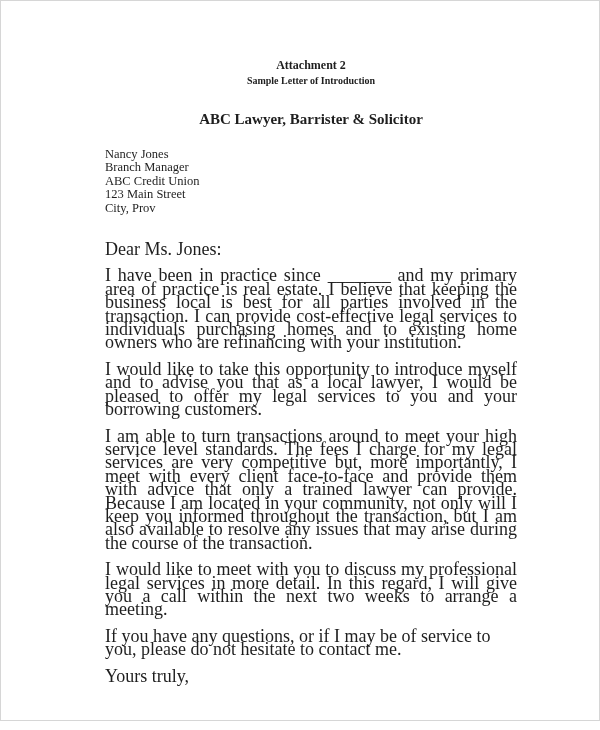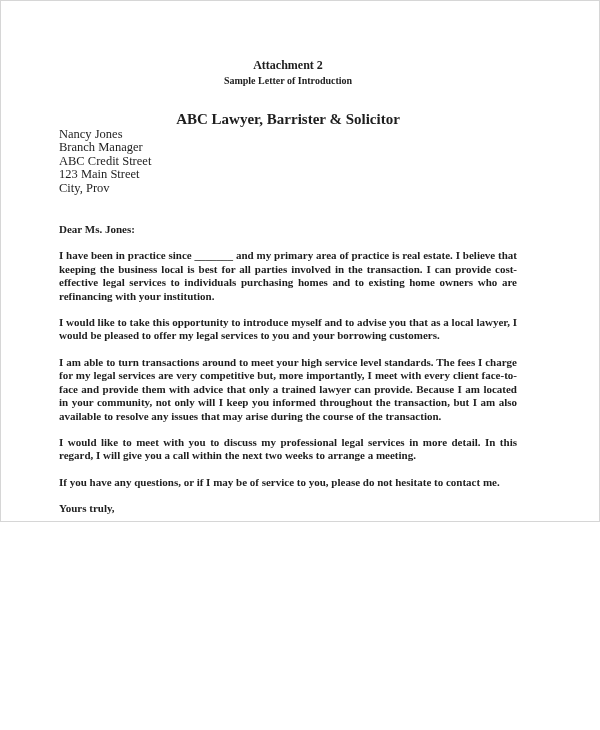--- a/index.html
+++ b/index.html
@@ -3,25 +3,25 @@
 <meta charset="utf-8">
 <style>
   html, body {
     margin: 0;
     padding: 0;
     background: #ffffff;
   }
   .page {
     position: relative;
     width: 600px;
-    height: 522px;
+    height: 721px;
     box-sizing: border-box;
     background: #ffffff;
     border: 1px solid #d6d6d6;
-    padding: 57px 82px 0 58px;
+    padding: 57px 82px 0 104px;
     font-family: "Liberation Serif", "DejaVu Serif", serif;
     color: #1e1e1e;
     overflow: hidden;
   }
   .header {
     text-align: center;
   }
   .attachment-label {
     font-size: 12px;
     font-weight: bold;
@@ -33,30 +33,30 @@
     line-height: 17px;
   }
   .letterhead {
     font-size: 15px;
     font-weight: bold;
     line-height: 17px;
     margin-top: 22px;
     text-align: center;
   }
   .recipient {
+    margin-top: 20px;
     font-size: 12.5px;
     line-height: 13.4px;
   }
   .recipient div {
     white-space: nowrap;
   }
   .letter-body {
-    font-size: 11px;
+    font-size: 18px;
     line-height: 13.4px;
-    font-weight: bold;
   }
   .letter-body p {
     margin: 0 0 13px 0;
   }
   .salutation {
     margin-top: 28px !important;
   }
   .para-justify {
     text-align: justify;
   }
@@ -81,21 +81,21 @@
   <div class="header">
     <div class="attachment-label">Attachment 2</div>
     <div class="doc-title">Sample Letter of Introduction</div>
   </div>
 
   <div class="letterhead">ABC Lawyer, Barrister &amp; Solicitor</div>
 
   <div class="recipient">
     <div>Nancy Jones</div>
     <div>Branch Manager</div>
-    <div>ABC Credit Street</div>
+    <div>ABC Credit Union</div>
     <div>123 Main Street</div>
     <div>City, Prov</div>
   </div>
 
   <div class="letter-body">
     <p class="salutation">Dear Ms. Jones:</p>
     <p class="para-justify">I have been in practice since _______ and my primary area of practice is real estate. I believe that keeping the business local is best for all parties involved in the transaction. I can provide cost-effective legal services to individuals purchasing homes and to existing home owners who are refinancing with your institution.</p>
     <p class="para-justify">I would like to take this opportunity to introduce myself and to advise you that as a local lawyer, I would be pleased to offer my legal services to you and your borrowing customers.</p>
     <p class="para-justify">I am able to turn transactions around to meet your high service level standards. The fees I charge for my legal services are very competitive but, more importantly, I meet with every client face-to-face and provide them with advice that only a trained lawyer can provide. Because I am located in your community, not only will I keep you informed throughout the transaction, but I am also available to resolve any issues that may arise during the course of the transaction.</p>
     <p class="para-justify">I would like to meet with you to discuss my professional legal services in more detail. In this regard, I will give you a call within the next two weeks to arrange a meeting.</p>

